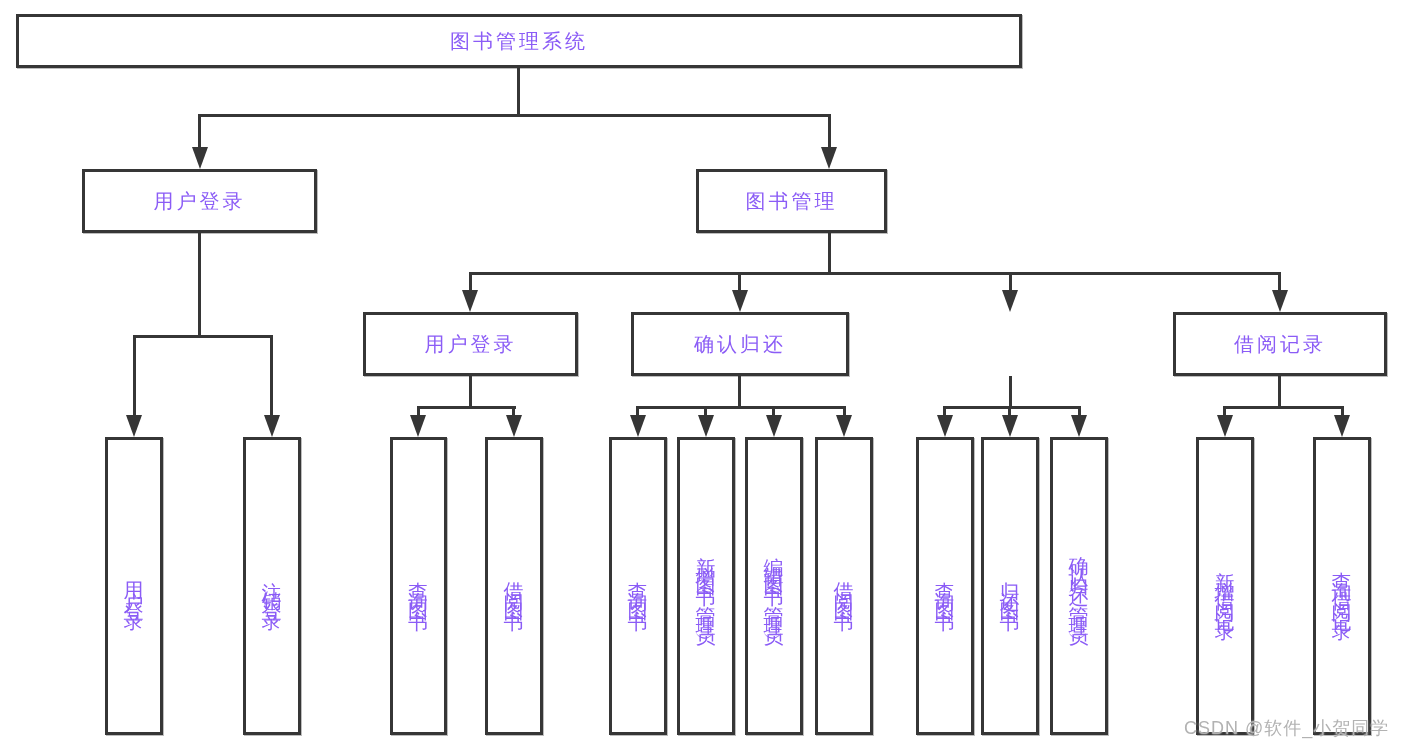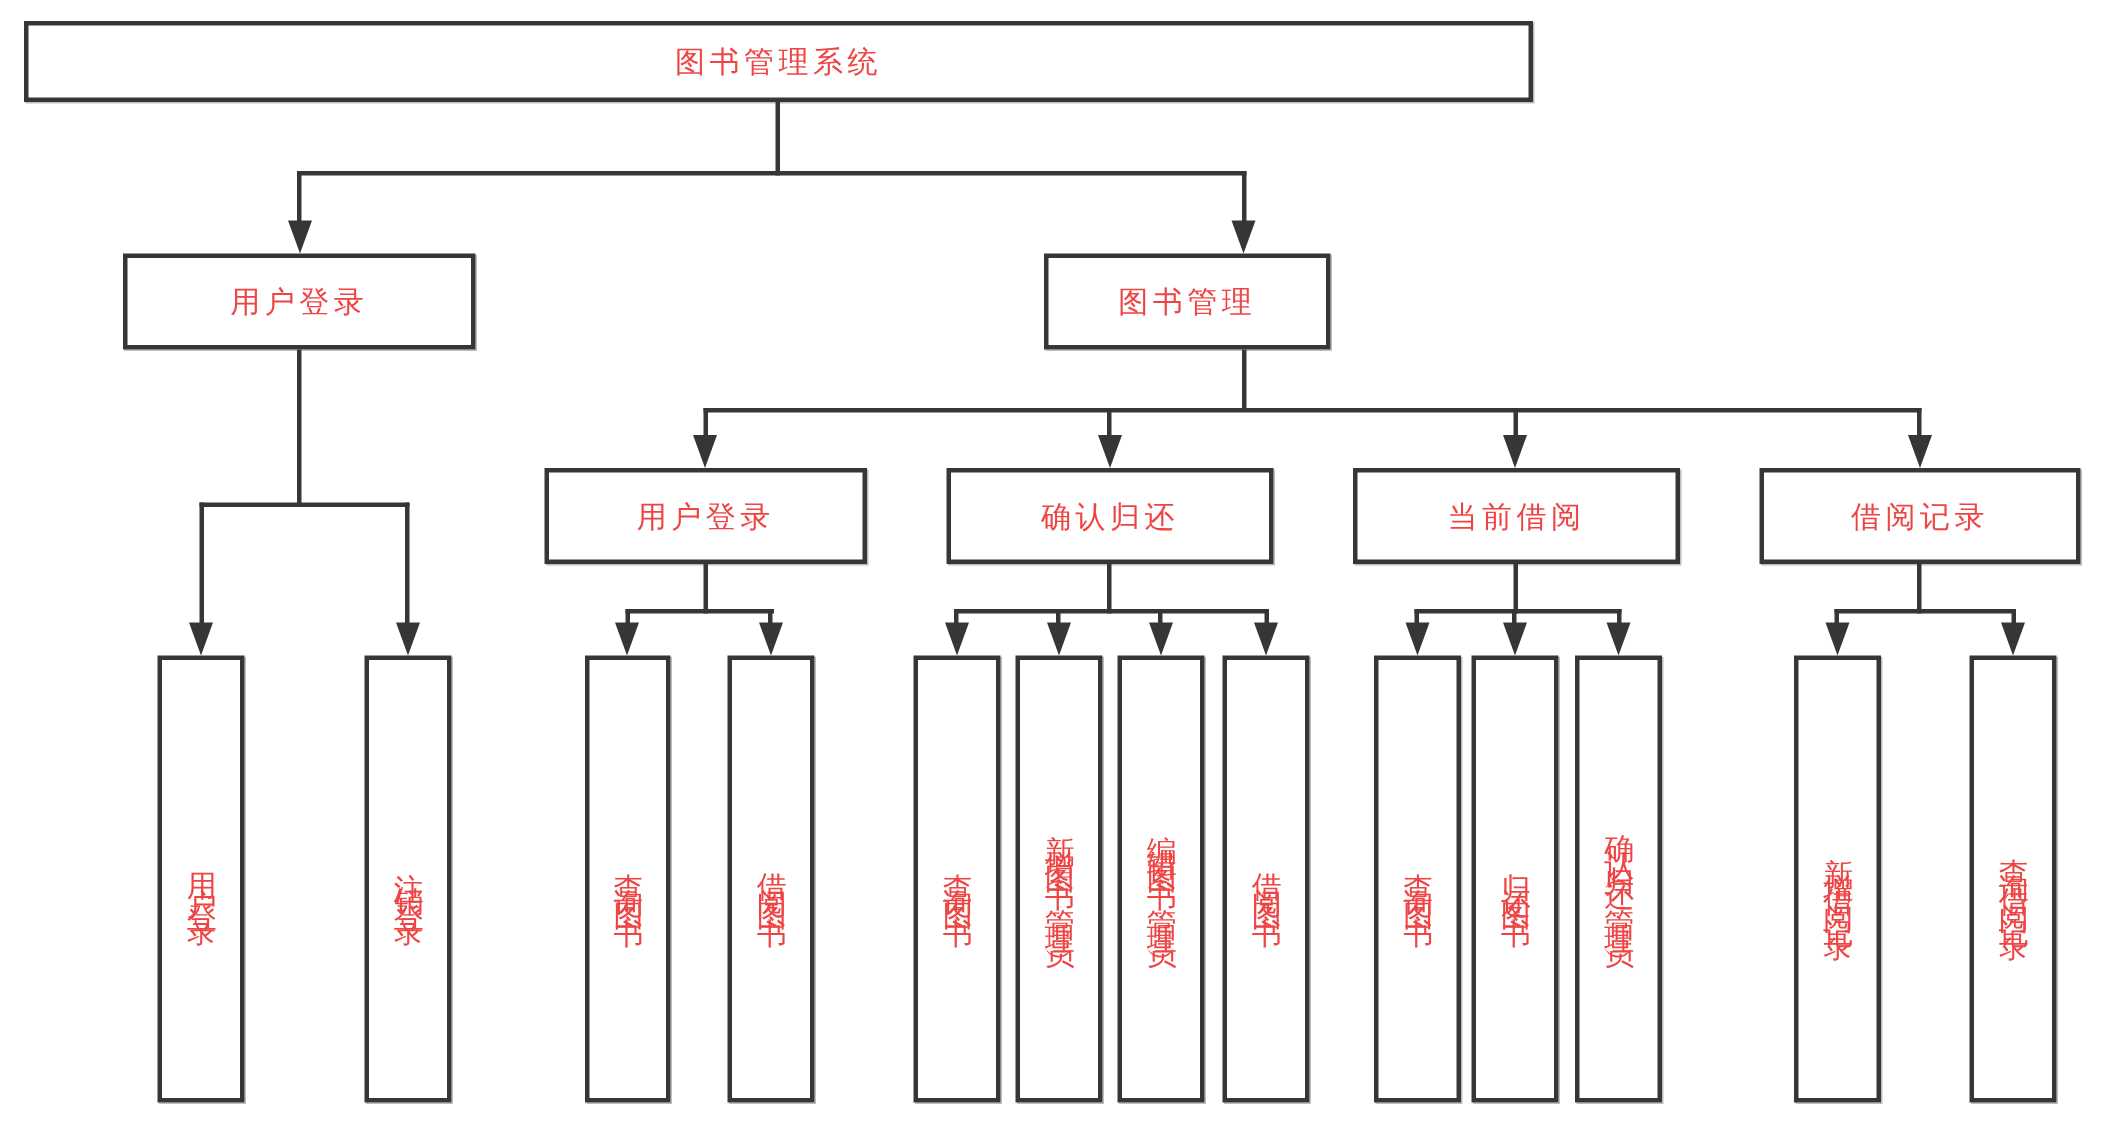--- a/index.html
+++ b/index.html
@@ -12,21 +12,21 @@
     font-family: "Liberation Sans", "DejaVu Sans", sans-serif;
   }
   .box {
     position: absolute;
     box-sizing: border-box;
     background: #ffffff;
     border: 3px solid #363636;
     display: flex;
     align-items: center;
     justify-content: center;
-    color: #ef4444;
+    color: #8b5cf6;
     font-size: 20px;
     letter-spacing: 3px;
     box-shadow: 1px 1px 0 #bdbdbd;
   }
   .box.v {
     writing-mode: vertical-rl;
     text-orientation: mixed;
     letter-spacing: 10px;
     padding: 6px 0;
     line-height: 1;
@@ -85,21 +85,20 @@
   <div class="vline" style="left:738px; top:272px; width:3px; height:20px;"></div>
   <div class="vline" style="left:1009px; top:272px; width:3px; height:20px;"></div>
   <div class="vline" style="left:1278px; top:272px; width:3px; height:20px;"></div>
   <div class="arrow" style="left:462px; top:290px;"></div>
   <div class="arrow" style="left:732px; top:290px;"></div>
   <div class="arrow" style="left:1002px; top:290px;"></div>
   <div class="arrow" style="left:1272px; top:290px;"></div>
 
   <div class="box h" style="left:363px; top:312px; width:215px; height:64px;">用户登录</div>
   <div class="box h" style="left:631px; top:312px; width:218px; height:64px;">确认归还</div>
-  <div class="box h" style="left:902px; top:312px; width:218px; height:64px;">当前借阅</div>
   <div class="box h" style="left:1173px; top:312px; width:214px; height:64px;text-align:right;">借阅记录</div>
 
   <div class="vline" style="left:469px; top:376px; width:3px; height:33px;"></div>
   <div class="vline" style="left:738px; top:376px; width:3px; height:33px;"></div>
   <div class="vline" style="left:1009px; top:376px; width:3px; height:33px;"></div>
   <div class="vline" style="left:1278px; top:376px; width:3px; height:33px;"></div>
 
   <div class="hline" style="left:417px; top:406px; width:99px; height:3px;"></div>
   <div class="hline" style="left:636px; top:406px; width:210px; height:3px;"></div>
   <div class="hline" style="left:943px; top:406px; width:138px; height:3px;"></div>
@@ -140,14 +139,15 @@
   <div class="box v" style="left:745px; top:437px; width:58px; height:298px;">编辑图书（管理员）</div>
   <div class="box v" style="left:815px; top:437px; width:58px; height:298px;">借阅图书</div>
 
   <div class="box v" style="left:916px; top:437px; width:58px; height:298px;">查询图书</div>
   <div class="box v" style="left:981px; top:437px; width:58px; height:298px;">归还图书</div>
   <div class="box v" style="left:1050px; top:437px; width:58px; height:298px;">确认归还（管理员）</div>
 
   <div class="box v" style="left:1196px; top:437px; width:58px; height:298px;">新增借阅记录</div>
   <div class="box v" style="left:1313px; top:437px; width:58px; height:298px;">查询借阅记录</div>
 
+  <div class="watermark">CSDN @软件_小贺同学</div>
 
 </div>
 
 </body></html>

